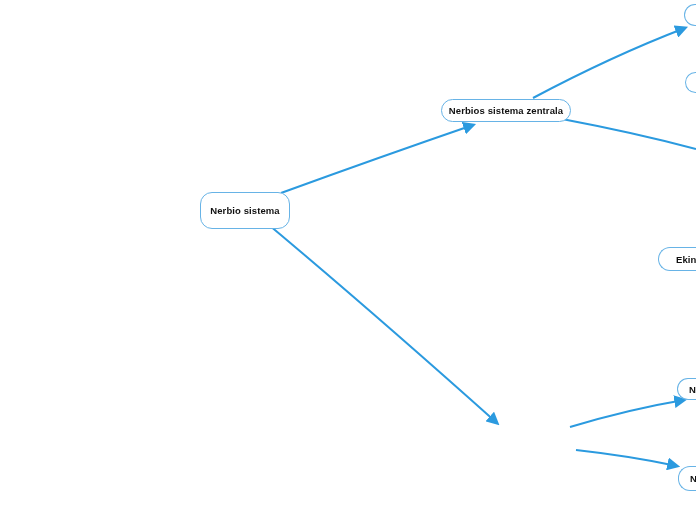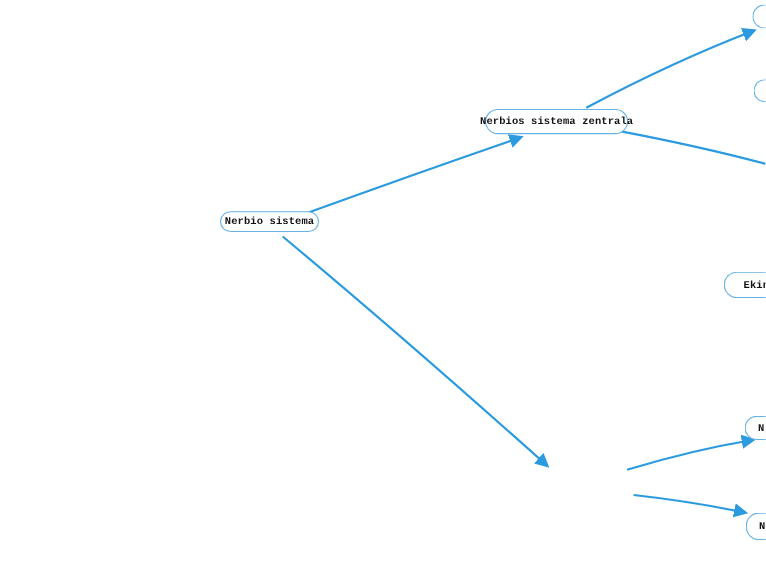--- a/index.html
+++ b/index.html
@@ -38,29 +38,28 @@
     display: flex;
     align-items: center;
     justify-content: center;
     font-size: 9.5px;
     font-weight: bold;
     color: #111111;
     letter-spacing: 0.1px;
     white-space: nowrap;
     z-index: 2;
     cursor: pointer;
-    font-family: Liberation Mono, monospace;
   }
   .node.clip-right {
     justify-content: flex-start;
     border-right: none;
     border-top-right-radius: 0;
     border-bottom-right-radius: 0;
   }
-  .node-root        { left: 200px; top: 192px; width: 90px;  height: 19px; }
+  .node-root        { left: 200px; top: 192px; width: 90px;  height: 37px; }
   .node-zentrala    { left: 441px; top: 99px;  width: 130px; height: 23px; }
   .node-periferikoa { left: 445px; top: 428px; width: 137px; height: 22px; }
   .node-ekintza     { left: 658px; top: 247px; width: 70px;  height: 24px; padding-left: 17px; }
   .node-tr1         { left: 684px; top: 4px;   width: 50px;  height: 22px; }
   .node-tr2         { left: 685px; top: 72px;  width: 50px;  height: 21px; }
   .node-rn1         { left: 677px; top: 378px; width: 50px;  height: 22px; padding-left: 11px; }
   .node-rn2         { left: 678px; top: 466px; width: 50px;  height: 25px; padding-left: 11px; }
 </style>
 </head>
 <body>

